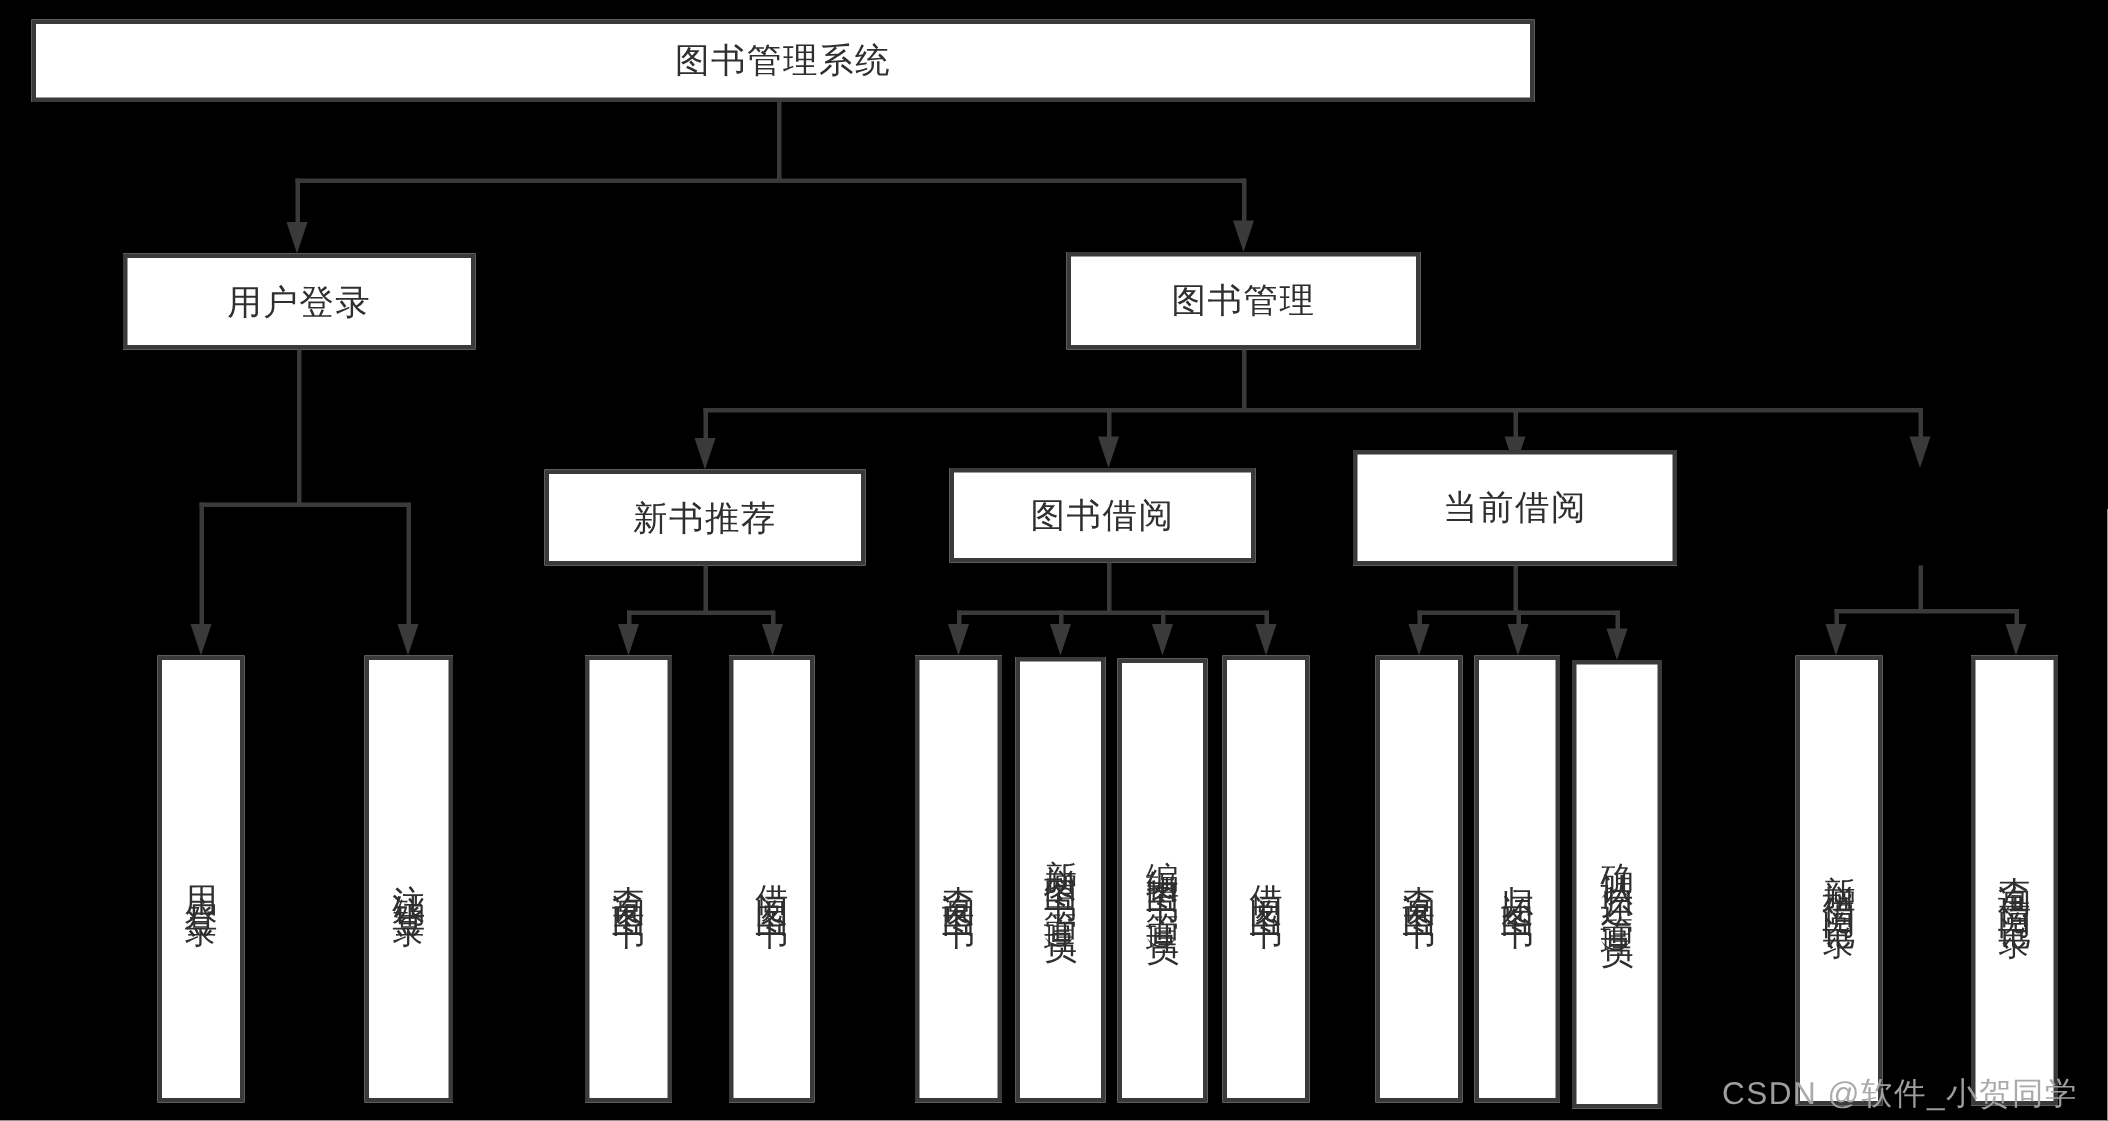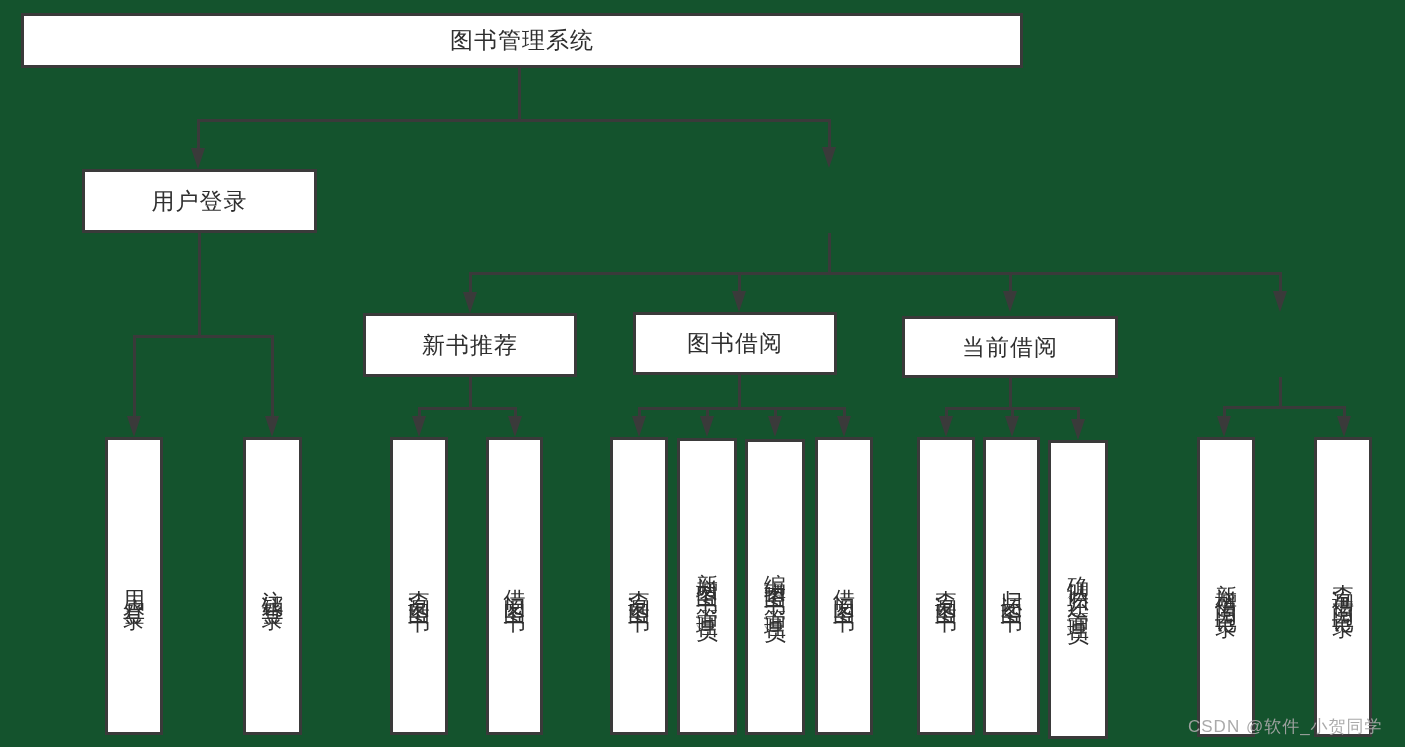--- a/index.html
+++ b/index.html
@@ -1,19 +1,19 @@
 <!DOCTYPE html>
 <html><head>
 <meta charset="utf-8">
 <style>
   html,body{margin:0;padding:0;background:#ffffff;}
   .canvas{
     position:relative;
     width:1405px;height:747px;
-    background:#14532d;
+    background:#000000;
     font-family:"Liberation Sans","DejaVu Sans",sans-serif;
     overflow:hidden;
   }
   .box{
     position:absolute;
     box-sizing:border-box;
     border:3px solid #3a3a3a;
     background:#ffffff;
     color:#2f2f2f;
     display:flex;align-items:center;justify-content:center;
@@ -30,22 +30,22 @@
   .vl{position:absolute;width:2.5px;background:#3a3a3a;}
   .hl{position:absolute;height:2.5px;background:#3a3a3a;}
   .ah{
     position:absolute;width:0;height:0;
     border-left:7px solid transparent;
     border-right:7px solid transparent;
     border-top:21px solid #3a3a3a;
   }
   .watermark{
     position:absolute;
-    left:1188px;top:715px;
-    font-size:17px;
+    left:1148px;top:715px;
+    font-size:21px;
     color:rgba(165,165,165,0.95);
     letter-spacing:1px;
     white-space:nowrap;
     z-index:5;
   }
 </style>
 </head>
 <body>
 
 <div class="canvas">
@@ -55,20 +55,21 @@
   <div class="vl" style="left:518px;top:68px;height:52px"></div>
   <div class="hl" style="left:197px;top:119px;width:633px"></div>
 
   <div class="vl" style="left:197px;top:119px;height:33px"></div>
   <div class="ah" style="left:191px;top:148px"></div>
 
   <div class="vl" style="left:828px;top:119px;height:32px"></div>
   <div class="ah" style="left:822px;top:147px"></div>
 
   <div class="box h" style="left:82px;top:169px;width:235px;height:64px">用户登录</div>
+  <div class="box h" style="left:711px;top:168px;width:236px;height:65px">图书管理</div>
 
   <div class="vl" style="left:198px;top:233px;height:103px"></div>
   <div class="hl" style="left:133px;top:335px;width:140px"></div>
   <div class="vl" style="left:133px;top:335px;height:86px"></div>
   <div class="ah" style="left:127px;top:416px"></div>
   <div class="vl" style="left:271px;top:335px;height:86px"></div>
   <div class="ah" style="left:265px;top:416px"></div>
 
   <div class="vl" style="left:828px;top:233px;height:40px"></div>
   <div class="hl" style="left:469px;top:272px;width:812px"></div>
@@ -76,21 +77,21 @@
   <div class="ah" style="left:463px;top:292px"></div>
   <div class="vl" style="left:738px;top:272px;height:22px"></div>
   <div class="ah" style="left:732px;top:291px"></div>
   <div class="vl" style="left:1009px;top:272px;height:22px"></div>
   <div class="ah" style="left:1003px;top:291px"></div>
   <div class="vl" style="left:1279px;top:272px;height:22px"></div>
   <div class="ah" style="left:1273px;top:291px"></div>
 
   <div class="box h" style="left:363px;top:313px;width:214px;height:64px">新书推荐</div>
   <div class="box h" style="left:633px;top:312px;width:204px;height:63px">图书借阅</div>
-  <div class="box h" style="left:902px;top:316px;width:216px;height:62px">当前借阅</div>
+  <div class="box h" style="left:902px;top:300px;width:216px;height:77px">当前借阅</div>
 
   <div class="vl" style="left:469px;top:377px;height:31px"></div>
   <div class="hl" style="left:418px;top:407px;width:98px"></div>
   <div class="vl" style="left:418px;top:407px;height:14px"></div>
   <div class="ah" style="left:412px;top:416px"></div>
   <div class="vl" style="left:514px;top:407px;height:14px"></div>
   <div class="ah" style="left:508px;top:416px"></div>
 
   <div class="vl" style="left:738px;top:375px;height:33px"></div>
   <div class="hl" style="left:638px;top:407px;width:207px"></div>

